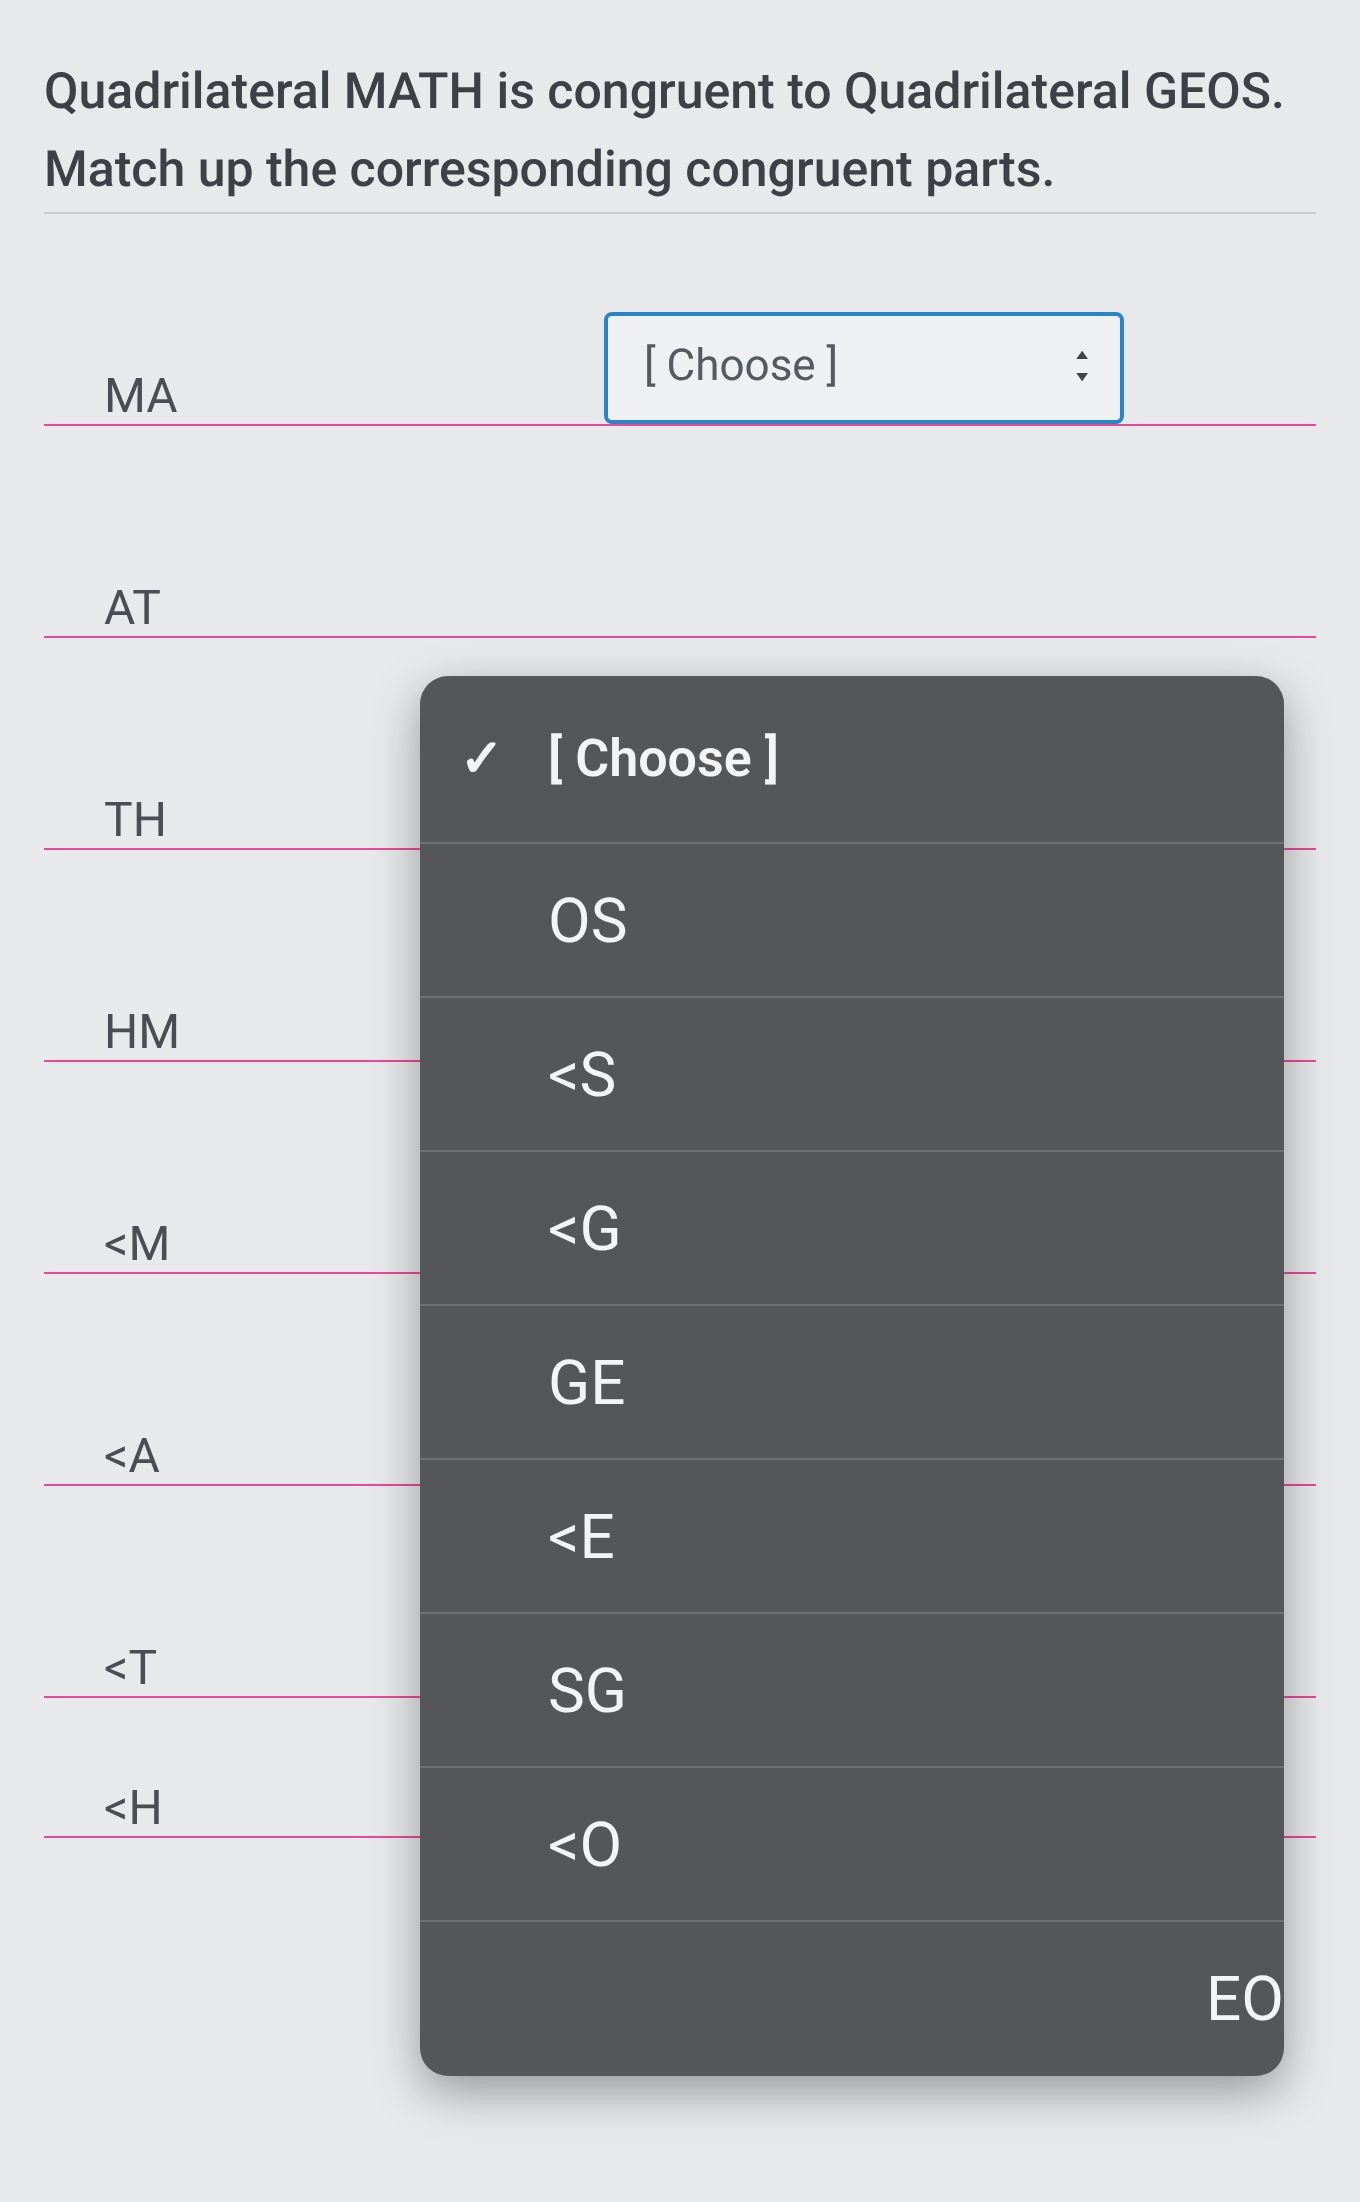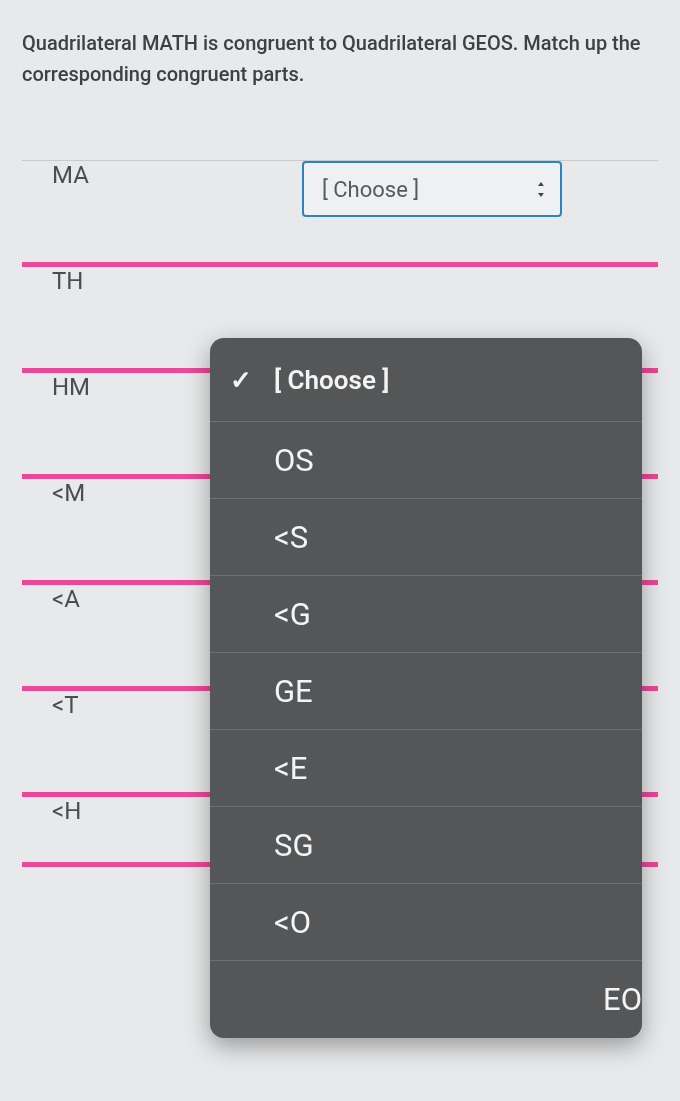--- a/index.html
+++ b/index.html
@@ -9,33 +9,32 @@
     width: 680px;
     height: 1101px;
     overflow: hidden;
     color: #3d4147;
   }
   .container {
     padding: 28px 22px 0 22px;
     position: relative;
   }
   .prompt {
-    font-size: 20px;
+    font-size: 25px;
     line-height: 1.55;
     color: #3d4147;
     font-weight: 500;
-    margin-bottom: 70px;
   }
   .rows {
     border-top: 1px solid #c9cacc;
   }
   .row {
     display: flex;
-    align-items: flex-start;
-    border-bottom: 5px solid #ec4899;
+    align-items: flex-end;
+    border-bottom: 1px solid #ec4899;
     height: 106px;
     padding-left: 30px;
   }
   .row.last {
     height: 70px;
   }
   .row-label {
     font-size: 24px;
     color: #4a4e54;
     flex: 0 0 auto;
@@ -123,20 +122,23 @@
       <div class="row-label">MA</div>
       <div class="select-box">
         <span>[ Choose ]</span>
         <span class="updown">
           <span class="up">▲</span>
             <span class="down">▼</span>
         </span>
       </div>
     </div>
 
+    <div class="row">
+      <div class="row-label">AT</div>
+    </div>
 
     <div class="row">
       <div class="row-label">TH</div>
     </div>
 
     <div class="row">
       <div class="row-label">HM</div>
     </div>
 
     <div class="row">

